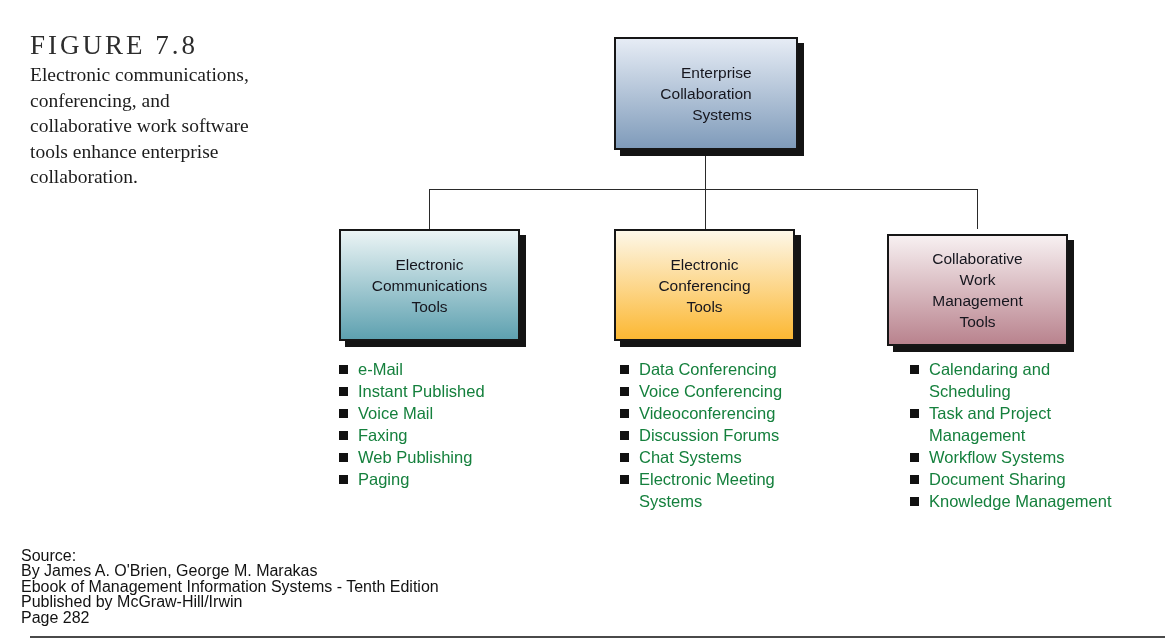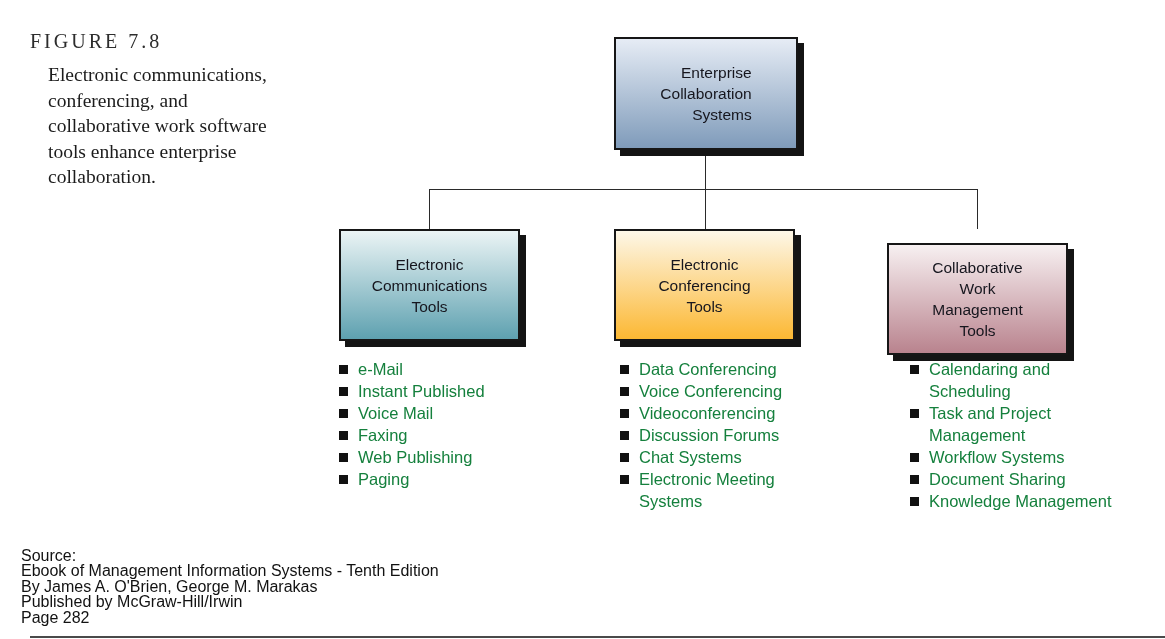--- a/index.html
+++ b/index.html
@@ -12,34 +12,33 @@
     background: #ffffff;
     overflow: hidden;
   }
 
   
   .fig-label {
     position: absolute;
     left: 30px; top: 30px;
     font-family: "Liberation Serif", serif;
     font-weight: 400;
-    font-size: 20px;
+    font-size: 27px;
     letter-spacing: 3px;
     color: #2d2d2d;
   }
   .fig-caption {
     position: absolute;
     left: 30px; top: 62px;
     width: 270px;
     font-family: "Liberation Serif", serif;
     font-size: 19.5px;
     line-height: 25.5px;
     color: #1c1c1c;
     white-space: pre-line;
-    margin-left: 18px;
   }
 
   
   .node {
     position: absolute;
     border: 2px solid #161616;
     box-shadow: 6px 6px 0 #141414;
     display: flex;
     align-items: center;
     justify-content: center;
@@ -47,21 +46,21 @@
   }
   .node .node-label {
     font-size: 15.5px;
     line-height: 21px;
     color: #16161e;
     white-space: pre-line;
   }
   .node-root  { left: 614px; top: 37px;  width: 184px; height: 113px; }
   .node-b0    { left: 339px; top: 229px; width: 181px; height: 112px; }
   .node-b1    { left: 614px; top: 229px; width: 181px; height: 112px; }
-  .node-b2    { left: 887px; top: 243px; width: 181px; height: 112px; }
+  .node-b2    { left: 887px; top: 234px; width: 181px; height: 112px; }
 
   
   .line { position: absolute; background: #2a2a2a; }
   .line-v-root { left: 705px; top: 156px; width: 1px; height: 34px; }
   .line-h-main { left: 429px; top: 189px; width: 549px; height: 1px; }
   .line-v-b0   { left: 429px; top: 189px; width: 1px; height: 40px; }
   .line-v-b1   { left: 705px; top: 189px; width: 1px; height: 40px; }
   .line-v-b2   { left: 977px; top: 189px; width: 1px; height: 40px; }
 
   
@@ -217,21 +216,21 @@
         <span class="item-label">Document Sharing</span>
       </li>
     <li>
         <span class="bullet"></span>
         <span class="item-label">Knowledge Management</span>
       </li>
   </ul>
 
   <div class="source">
     <div>Source:</div>
+    <div>By James A. O'Brien, George M. Marakas</div>
     <div>Ebook of Management Information Systems - Tenth Edition</div>
-    <div>By James A. O'Brien, George M. Marakas</div>
     <div>Published by McGraw-Hill/Irwin</div>
     <div>Page 282</div>
   </div>
 
   <div class="bottom-rule"></div>
 
 </div>
 
 </body></html>

